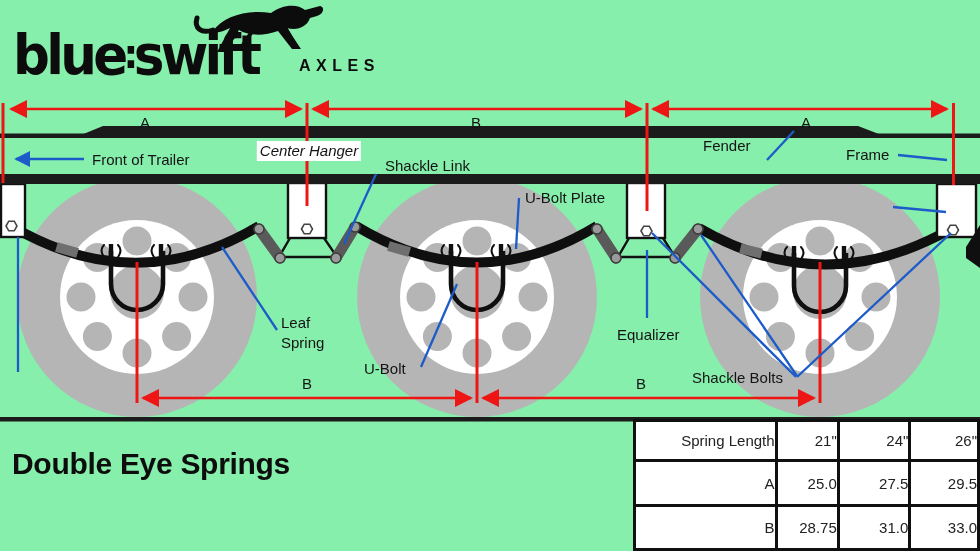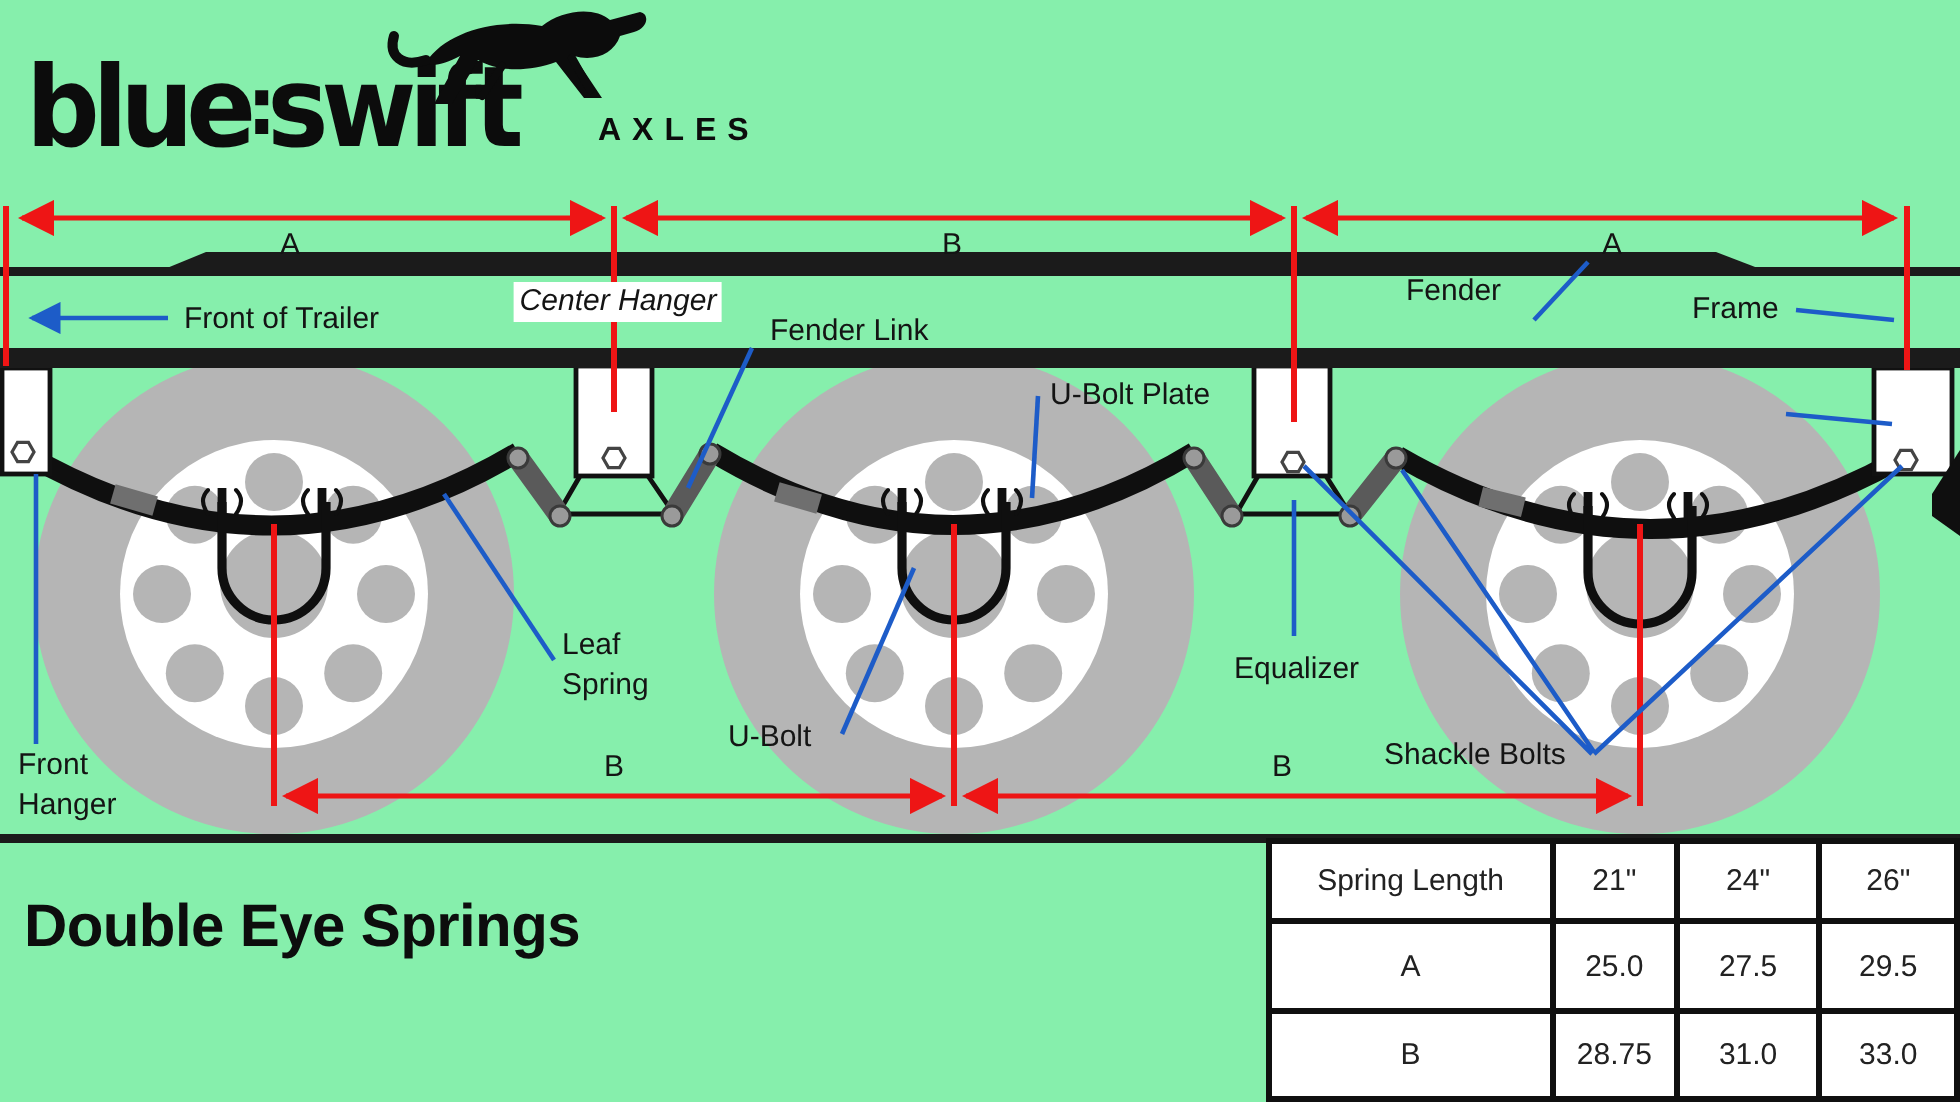--- a/index.html
+++ b/index.html
@@ -16,21 +16,21 @@
   
   .lbl{position:absolute;font-size:15px;line-height:20px;color:#141414;white-space:nowrap;}
   .wrap{white-space:normal;}
   .ctr{transform:translateX(-50%);}
   .whitebg{background:#fff;padding:0 3px;font-style:italic;}
   
   .title{position:absolute;left:12px;top:443px;font-size:30px;font-weight:bold;
          letter-spacing:-.3px;line-height:41px;color:#0d0d0d;}
   
   .spec{position:absolute;left:633px;top:419px;border-collapse:collapse;background:#fff;}
-  .spec td{border:3px solid #101010;text-align:center;vertical-align:middle;
+  .spec td{border:3px solid #101010;text-align:right;vertical-align:middle;
            font-size:15px;color:#222;padding:0;}
   .spec tr td:first-child{width:142px;}
   .spec td.c2{width:60px;} .spec td.c3{width:70px;} .spec td.c4{width:67px;}
   .spec tr.r1 td{height:37px;} .spec tr.r2 td{height:42px;} .spec tr.r3 td{height:41px;}
 </style>
 </head>
 <body>
 
 <div class="stage">
 
@@ -218,29 +218,28 @@
   </svg>
 
   <div class="lbl ctr" style="left:145px;top:113px">A</div>
   <div class="lbl ctr" style="left:476px;top:113px">B</div>
   <div class="lbl ctr" style="left:806px;top:113px">A</div>
   <div class="lbl ctr" style="left:307px;top:374px">B</div>
   <div class="lbl ctr" style="left:641px;top:374px">B</div>
 
   <div class="lbl" style="left:92px;top:150px">Front of Trailer</div>
   <div class="lbl ctr whitebg" style="left:309px;top:141px">Center Hanger</div>
-  <div class="lbl" style="left:385px;top:156px">Fender Link</div>
+  <div class="lbl" style="left:385px;top:156px">Shackle Link</div>
   <div class="lbl" style="left:525px;top:188px">U-Bolt Plate</div>
   <div class="lbl" style="left:703px;top:136px">Fender</div>
   <div class="lbl" style="left:846px;top:145px">Frame</div>
   <div class="lbl wrap" style="left:281px;top:313px;width:52px">Leaf Spring</div>
   <div class="lbl" style="left:364px;top:359px">U-Bolt</div>
   <div class="lbl" style="left:617px;top:325px">Equalizer</div>
   <div class="lbl" style="left:692px;top:368px">Shackle Bolts</div>
-  <div class="lbl wrap" style="left:9px;top:373px;width:62px">Front Hanger</div>
 
   <div class="title">
     <div>Double Eye Springs</div>
   </div>
 
   <table class="spec">
     <tbody>
       <tr class="r1">
         <td>Spring Length</td>
         <td class="c2">21"</td>

